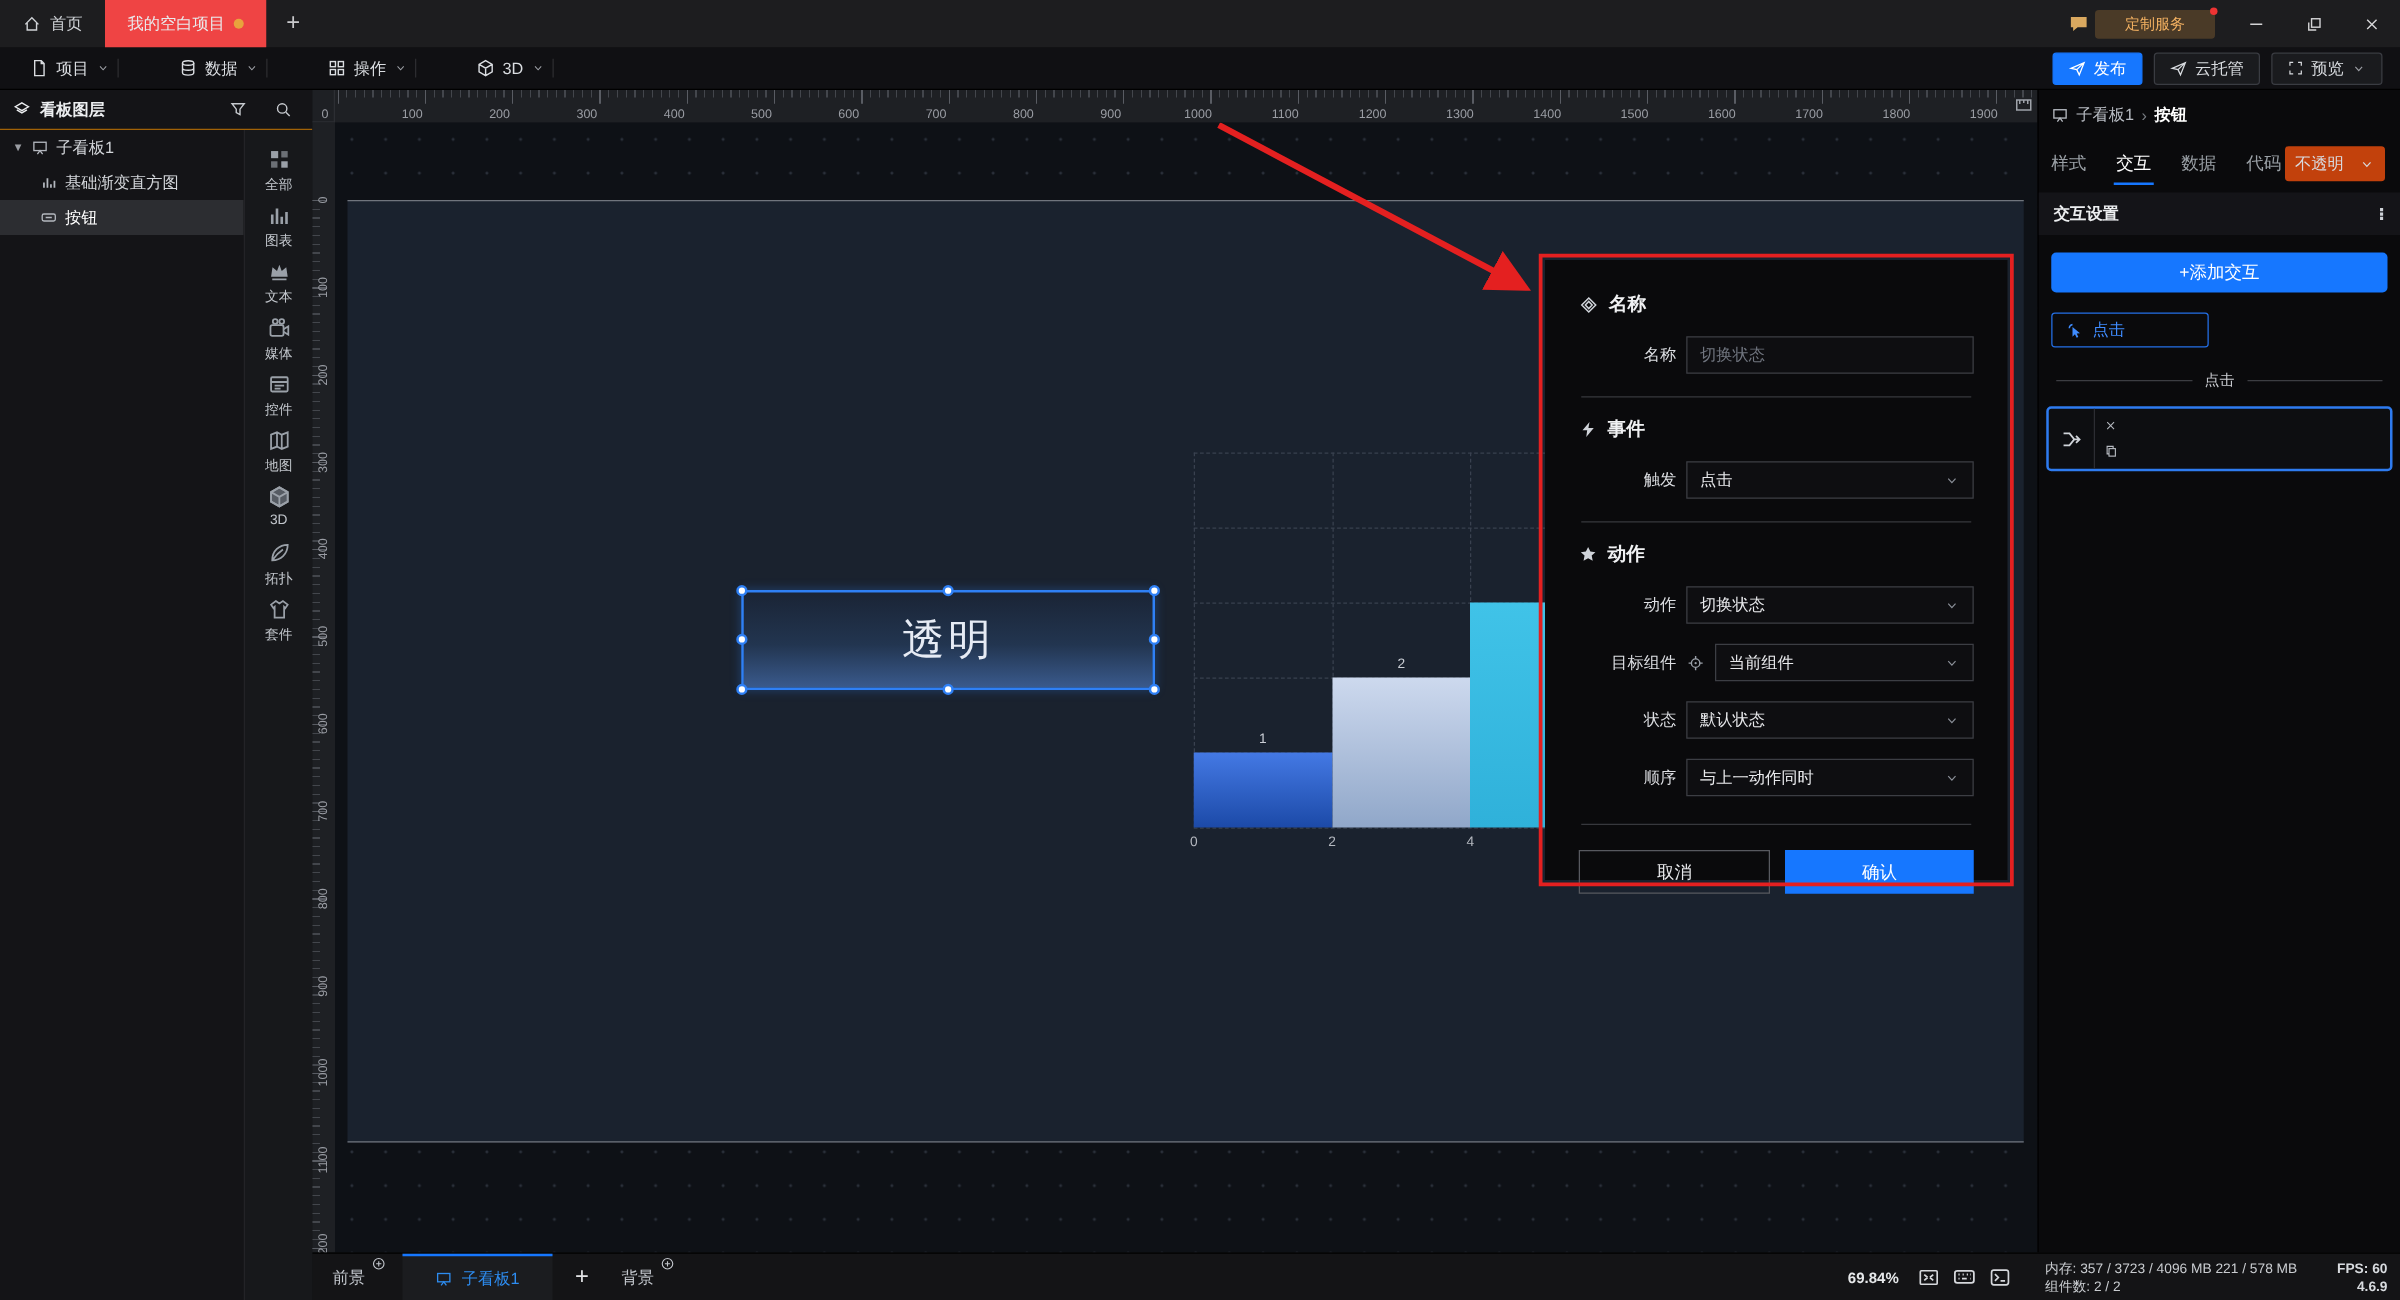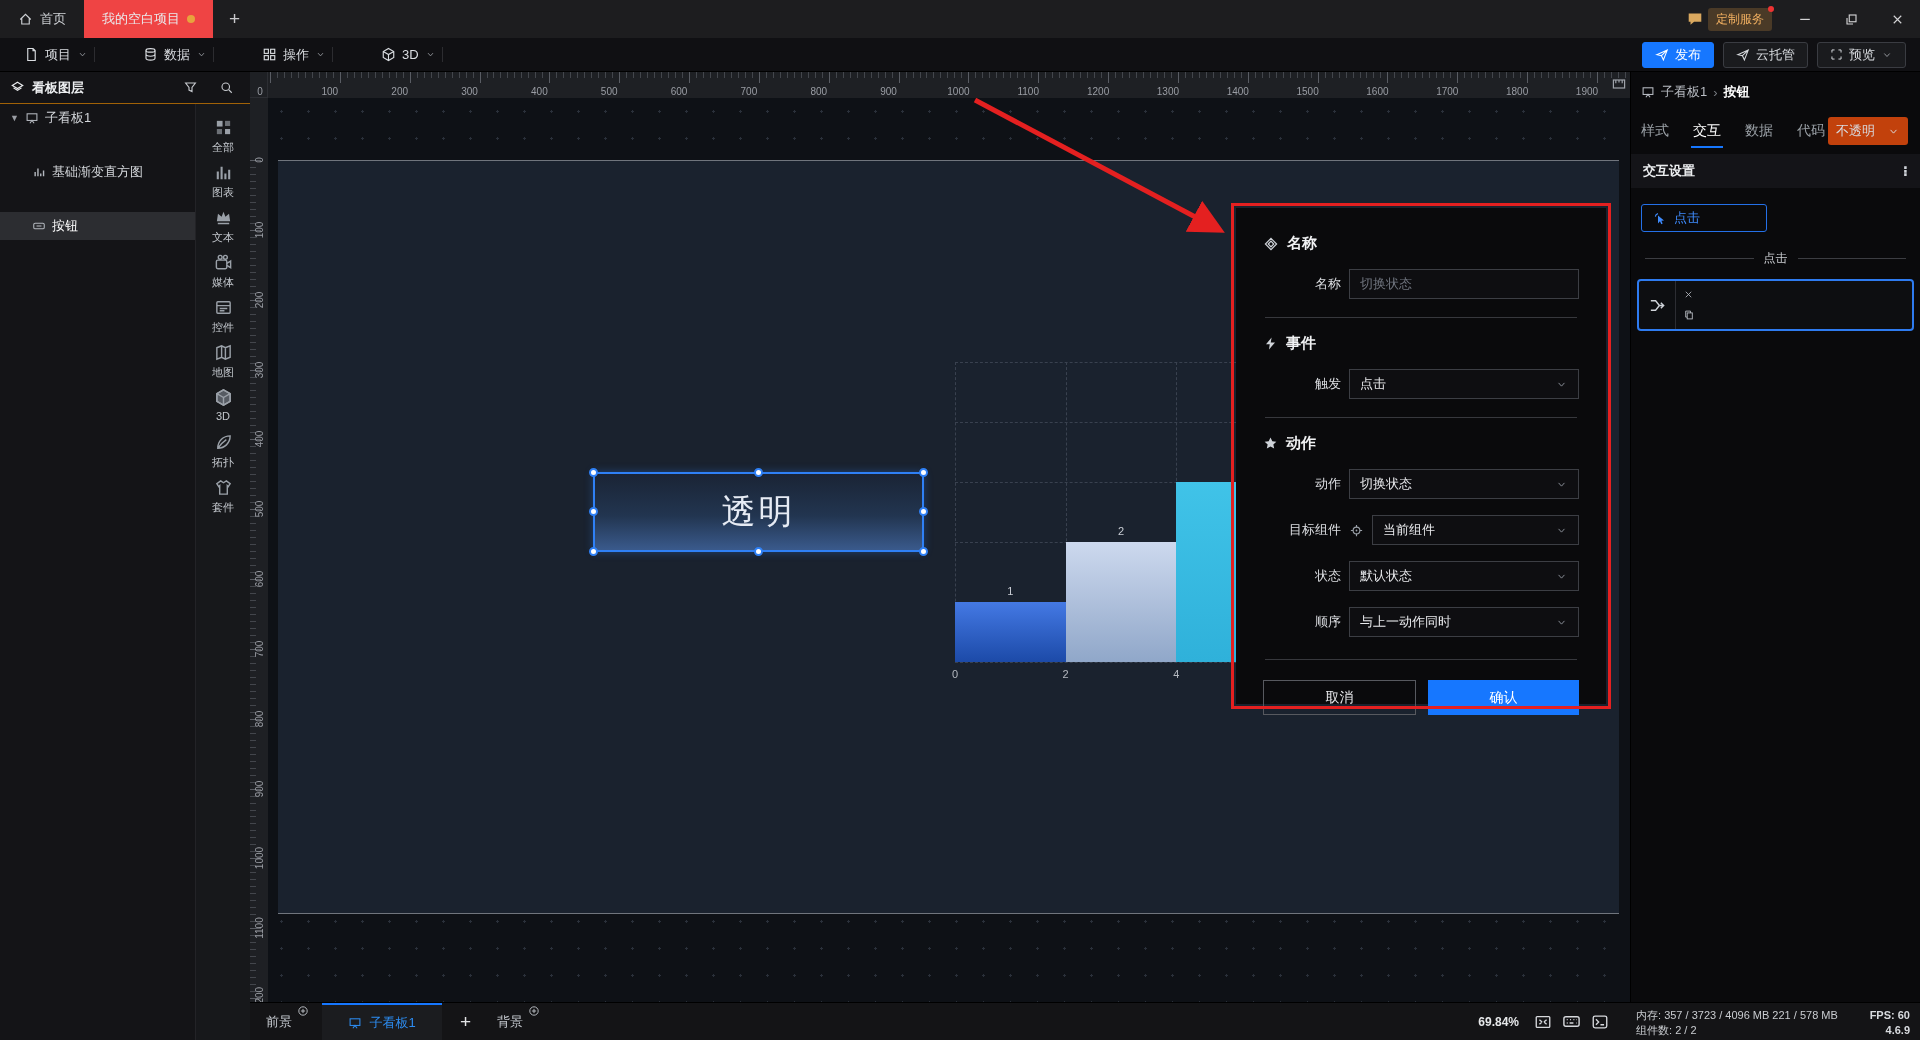--- a/index.html
+++ b/index.html
@@ -9,41 +9,41 @@
   svg.ic { display:inline-block; vertical-align:middle; stroke:currentColor; fill:none; stroke-width:1.5; }
   .spacer { flex:1; }
 
   
   .tabbar { position:absolute; left:0; top:0; width:1920px; height:38px; background:#1d1d1f; display:flex; align-items:stretch; }
   .tab { display:flex; align-items:center; gap:7px; padding:0 18px; color:#cfd2d6; }
   .tab.active { background:#ef4444; color:#e9eaec; }
   .tab-dot { width:8px; height:8px; border-radius:50%; background:#e8a33d; }
   .newtab { display:flex; align-items:center; padding:0 16px; color:#c9c9cc; font-size:19px; }
   .chatwrap { display:flex; align-items:center; color:#d9a85f; }
-  .badge { position:relative; align-self:center; height:23px; display:flex; align-items:center; padding:0 8px; margin:0 10px 0 4px; border-radius:3px; background:#4a3a27; color:#f2b061; font-size:12px; }
+  .badge { position:relative; align-self:center; height:23px; display:flex; align-items:center; padding:0 24px; margin:0 10px 0 4px; border-radius:3px; background:#4a3a27; color:#f2b061; font-size:12px; }
   .badge .reddot { position:absolute; right:-2px; top:-2px; width:6px; height:6px; border-radius:50%; background:#e33; }
   .winbtn { width:46px; display:flex; align-items:center; justify-content:center; color:#d4d4d6; }
 
   
   .menubar { position:absolute; left:0; top:38px; width:1920px; height:34px; background:#101013; display:flex; align-items:center; border-bottom:1px solid #000; }
   .menu-item { display:flex; align-items:center; gap:6px; padding:0 24px; color:#dadde1; height:100%; }
   .menu-sep { width:1px; height:15px; background:#2c2c30; }
   .mchev { color:#9da0a6; }
   .toolbtn { display:flex; align-items:center; gap:6px; height:26px; padding:0 12px; border-radius:3px; margin-right:9px; background:#1a1b1e; border:1px solid #3a3c42; color:#d8dbdf; }
   .toolbtn.primary { background:#1677ff; border-color:#1677ff; color:#fff; }
 
   
   .sidebar { position:absolute; left:0; top:72px; width:250px; height:968px; background:#141417; }
   .side-header { position:relative; height:32px; display:flex; align-items:center; gap:7px; padding:0 10px; border-bottom:1px solid #a16207; color:#eceef0; font-weight:bold; }
   .side-header .funnel { position:absolute; right:52px; color:#c6c9ce; }
   .side-header .mag { position:absolute; right:16px; color:#c6c9ce; }
   .side-body { position:absolute; top:32px; bottom:0; left:0; right:0; display:flex; }
   .tree { width:195px; }
   .tree-row { height:28px; display:flex; align-items:center; gap:6px; color:#d4d7db; padding-left:10px; }
-  .tree-row.child { padding-left:32px;margin-top:26px; }
+  .tree-row.child { padding-left:32px; }
   .tree-row.selected { background:#2c2d31; color:#fff; }
   .caret { font-size:9px; color:#9a9da3; }
   .tree-ic { color:#b4b8bf; }
   .dock { width:55px; border-left:1px solid #232327; background:#17181b; padding-top:14px; }
   .dock-item { height:45px; display:flex; flex-direction:column; align-items:center; gap:3px; color:#c2c6cc; font-size:11px; }
   .dock-item svg { color:#9aa0a8; }
 
   
   .canvas { position:absolute; left:250px; top:72px; width:1380px; height:930px; background:#16181c; }
   .h-ruler { position:absolute; left:18px; top:0; right:0; height:26px; background:#1e2024;
@@ -701,20 +701,23 @@
         <span>不透明</span>
         <svg class="ic" width="13" height="13">
             <use href="#i-chev"></use>
           </svg>
       </div>
     </div>
     <div class="rsec">
       <span>交互设置</span>
       <span class="kebab">⁝</span>
     </div>
+    <div class="addbtn">
+      <span>+添加交互</span>
+    </div>
     <div class="clickbtn">
       <svg class="ic" width="15" height="15">
           <use href="#i-cursor"></use>
         </svg>
       <span>点击</span>
     </div>
     <div class="divtext">
       <span>点击</span>
     </div>
     <div class="card">

